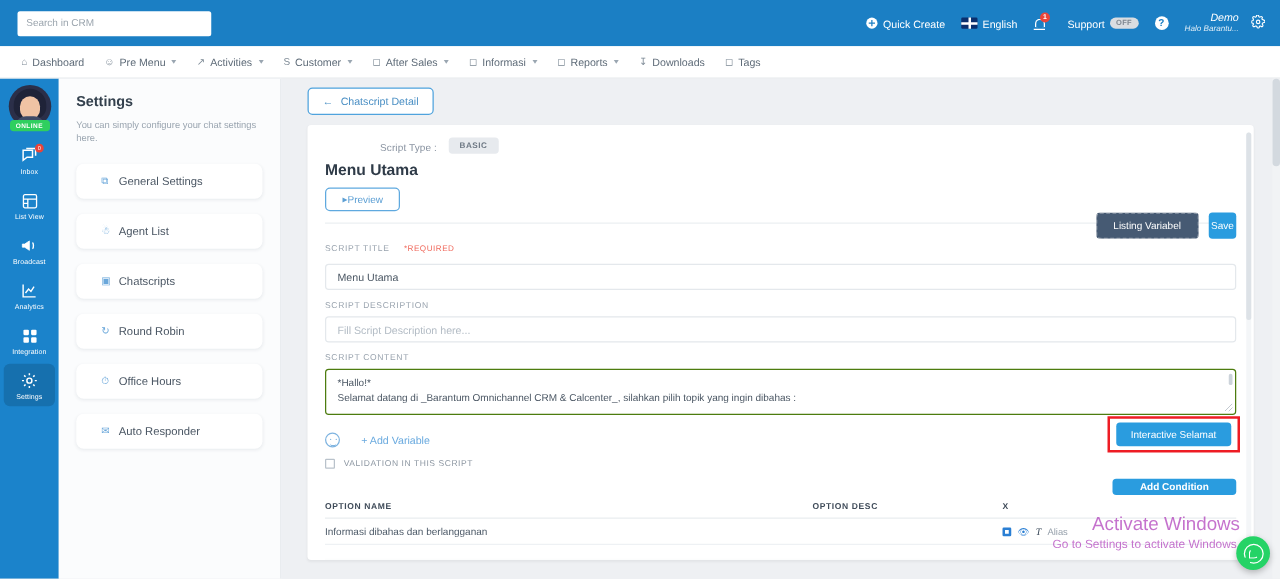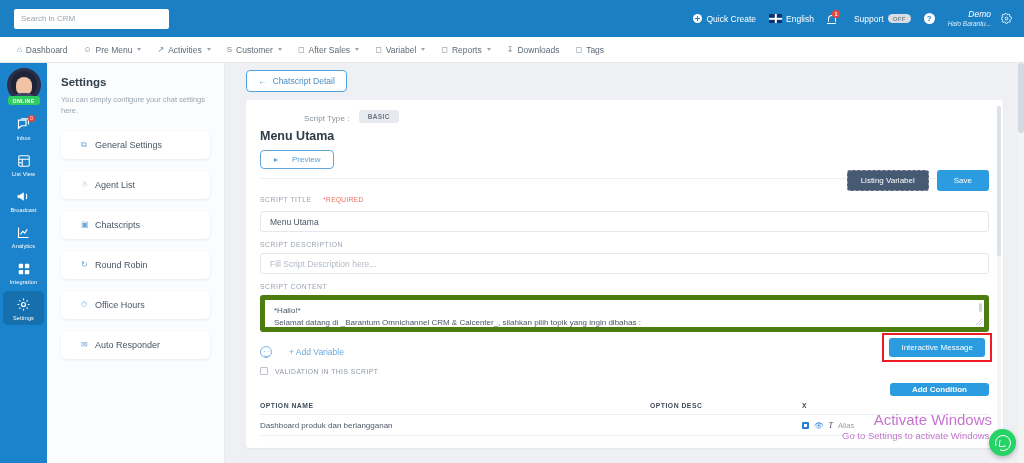--- a/index.html
+++ b/index.html
@@ -174,49 +174,49 @@
     box-shadow: 0 1px 2px rgba(0,0,0,.05);
   }
   .script-type-row { display: flex; align-items: flex-end; gap: 9px; margin-left: 44px; }
   .script-type-label { font-size: 8px; color: #8892a0; letter-spacing: .1px; }
   .chip-basic {
     background: #e7eaee; color: #6e7884; font-size: 6.5px; font-weight: bold;
     padding: 3px 9px; border-radius: 3px; letter-spacing: .4px;
   }
   .script-name { font-size: 12.5px; font-weight: bold; color: #2f3b48; margin-top: 6px; }
   .preview-btn {
-    margin-top: 7px; display: inline-flex; align-items: center; gap: 14px;
+    margin-top: 7px; display: inline-flex; align-items: center; gap: 0;
     border: 1px solid #5fa9df; color: #5c9fd4; background: #fff; border-radius: 4px;
     font-size: 8px; padding: 4px 13px;
   }
   .play-tri {
     width: 0; height: 0; border-left: 4px solid #5c9fd4;
     border-top: 2.8px solid transparent; border-bottom: 2.8px solid transparent;
   }
   .hdr-actions { position: absolute; right: 14px; top: 70px; display: flex; gap: 8px; }
   .btn-dark {
     background: #465a73; color: #fff; font-size: 8px; border-radius: 3px;
     padding: 5px 13px; border: 1px dashed #8f9aa8;
   }
   .btn-blue {
     background: #2a9cdf; color: #fff; font-size: 8px; border-radius: 3px;
-    padding: 5px 17px; border: none;
+    padding: 5px 2px; border: none;
   }
   .divider { height: 1px; background: #eceff2; margin: 9px 0 0; }
 
   .field { margin-top: 9px; }
   .field-label { font-size: 6.8px; color: #99a3ae; letter-spacing: .55px; }
   .required { color: #f06a5d; margin-left: 7px; font-size: 6.5px; letter-spacing: .4px; }
   .field-input {
     margin-top: 5px; border: 1px solid #e4e8ec; border-radius: 3px; height: 21px;
     display: flex; align-items: center; padding: 0 9px; font-size: 8.5px; color: #4a5663;
   }
   .field-input.placeholder { color: #b3bcc5; }
   .field-textarea {
-    margin-top: 5px; border: 5px solid #4d7c0f; border-radius: 3px; height: 37px;
+    margin-top: 5px; border: 1px solid #4d7c0f; border-radius: 3px; height: 37px;
     padding: 5px 9px; font-size: 8px; color: #4a5663; line-height: 1.55; position: relative;
   }
   .resize-grip {
     position: absolute; right: 2px; bottom: 2px; width: 6px; height: 6px;
     background:
       linear-gradient(135deg, transparent 0 45%, #c2c9d0 45% 55%, transparent 55% 100%),
       linear-gradient(135deg, transparent 0 70%, #c2c9d0 70% 80%, transparent 80% 100%);
   }
   .ta-scroll {
     position: absolute; right: 2px; top: 3px; width: 3px; height: 9px;
@@ -388,21 +388,21 @@
       <span>Customer</span>
       <span class="caret"></span>
     </div>
     <div class="nav-item">
       <span class="nav-ic">◻</span>
       <span>After Sales</span>
       <span class="caret"></span>
     </div>
     <div class="nav-item">
       <span class="nav-ic">◻</span>
-      <span>Variabel</span>
+      <span>Informasi</span>
       <span class="caret"></span>
     </div>
     <div class="nav-item">
       <span class="nav-ic">◻</span>
       <span>Reports</span>
       <span class="caret"></span>
     </div>
     <div class="nav-item">
       <span class="nav-ic">↧</span>
       <span>Downloads</span>
@@ -559,21 +559,21 @@
         <div class="field-label">SCRIPT CONTENT</div>
         <div class="field-textarea">
           <div>*Hallo!*</div>
           <div>Selamat datang di _Barantum Omnichannel CRM &amp; Calcenter_, silahkan pilih topik yang ingin dibahas :</div>
           <span class="ta-scroll"></span>
           <span class="resize-grip"></span>
         </div>
       </div>
 
       <div class="interactive-wrap">
-        <button class="btn-interactive">Interactive Message</button>
+        <button class="btn-interactive">Interactive Selamat</button>
       </div>
 
       <div class="addvar-row">
         <span class="emoji-ic"></span>
         <span class="addvar-link">+ Add Variable</span>
       </div>
 
       <div class="valid-row">
         <span class="checkbox-sq"></span>
         <span class="valid-label">VALIDATION IN THIS SCRIPT</span>
@@ -583,21 +583,21 @@
         <button class="btn-addcond">Add Condition</button>
       </div>
 
       <div class="tbl">
         <div class="tbl-head">
           <div class="th c1">OPTION NAME</div>
           <div class="th c2">OPTION DESC</div>
           <div class="th c3">X</div>
         </div>
         <div class="tbl-row">
-          <div class="td c1">Dashboard produk dan berlangganan</div>
+          <div class="td c1">Informasi dibahas dan berlangganan</div>
           <div class="td c2"></div>
           <div class="td c3">
             <span class="sq-blue"></span>
             <span class="eye-ic">👁</span>
             <span class="t-ic">T</span>
             <span class="alias-lbl">Alias</span>
           </div>
         </div>
         <div class="tbl-row faded">
           

